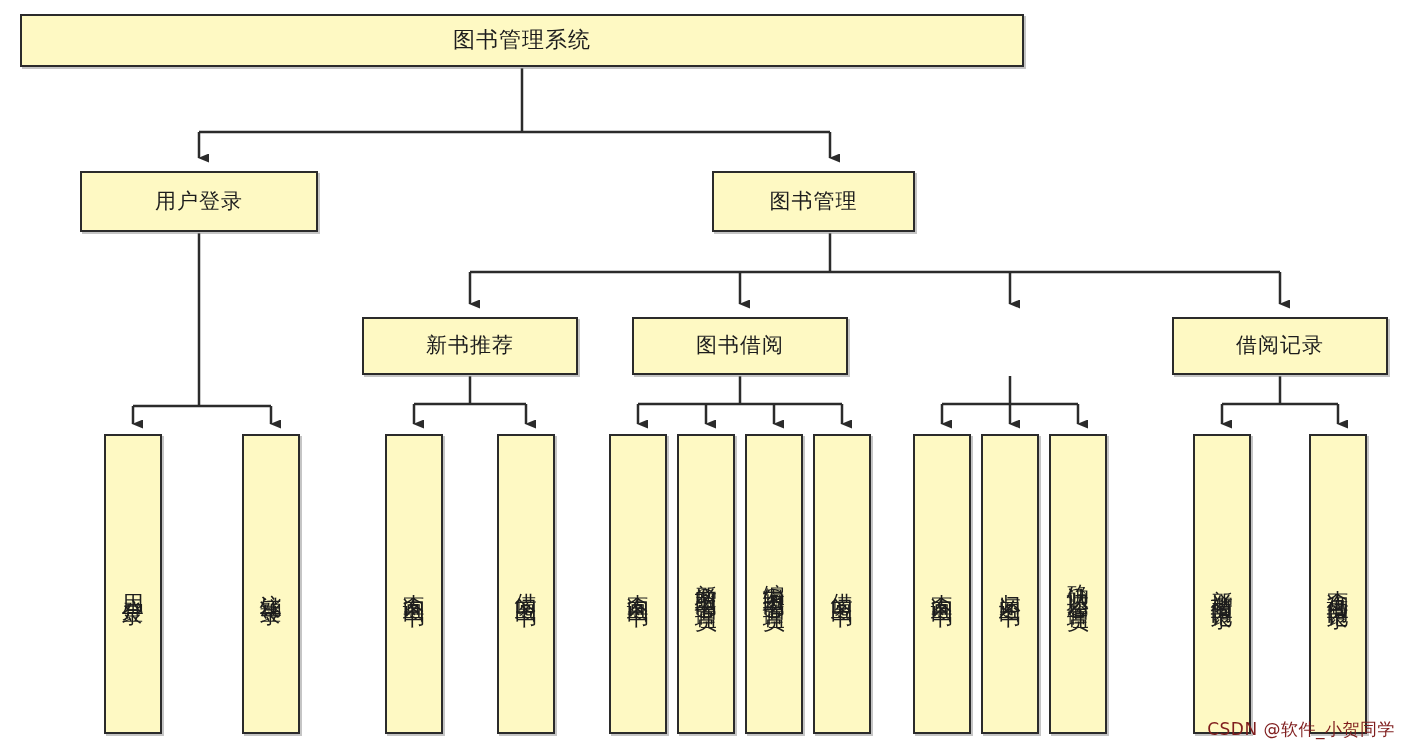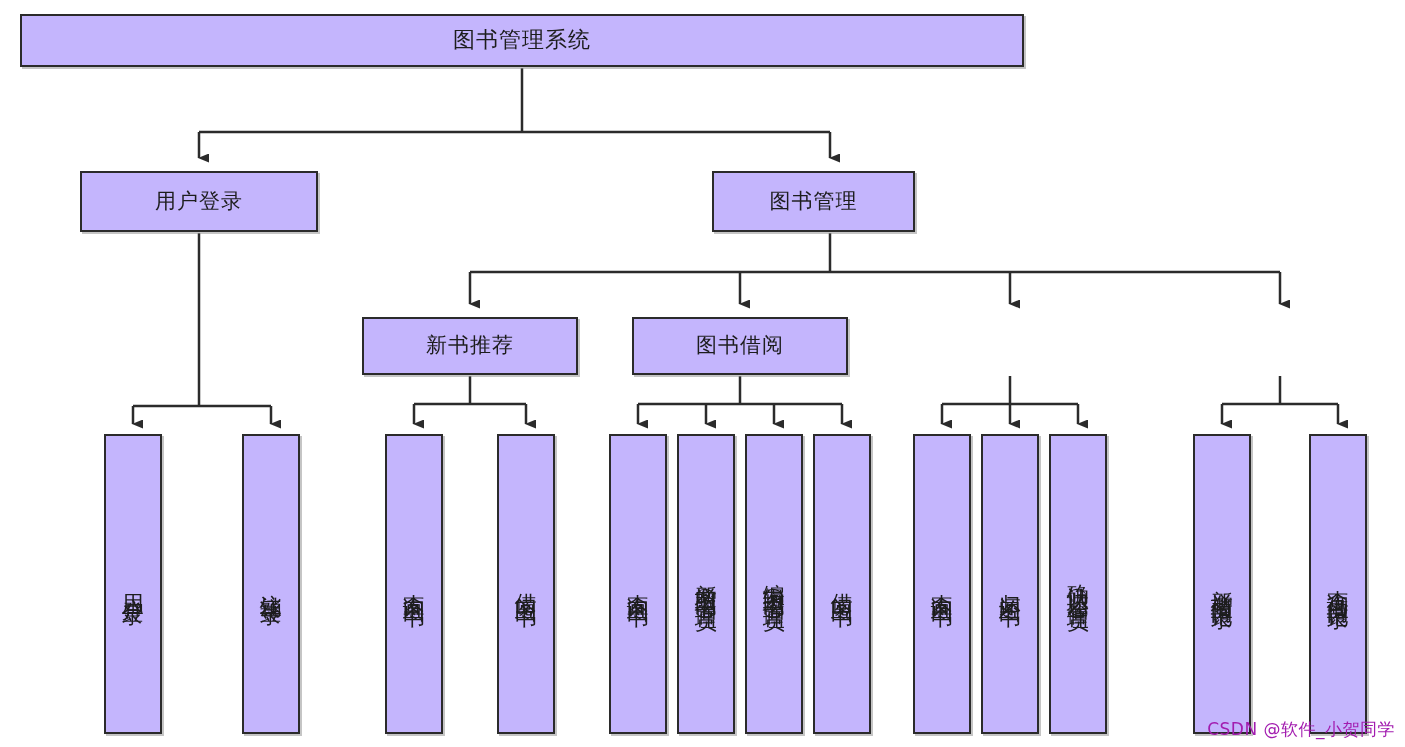--- a/index.html
+++ b/index.html
@@ -23,21 +23,21 @@
     position: absolute;
     top: 0;
     left: 0;
     width: 1405px;
     height: 747px;
     display: block;
   }
   .node-box {
     position: absolute;
     box-sizing: border-box;
-    background: #c4b5fd;
+    background: #fef9c3;
     border: 2.5px solid #2b2b2b;
     box-shadow: 2px 2px 0 0 rgba(150,150,150,0.55);
     display: flex;
     align-items: center;
     justify-content: center;
   }
   .node-label-h {
     font-size: 21px;
     color: #1d1d1d;
     letter-spacing: 1px;
@@ -61,21 +61,21 @@
     letter-spacing: 4px;
     text-align: center;
     white-space: nowrap;
     font-family: "DejaVu Sans", "Liberation Sans", sans-serif;
   }
   #watermark {
     position: absolute;
     right: 10px;
     bottom: 6px;
     font-size: 17px;
-    color: #a21caf;
+    color: #7f1d1d;
     letter-spacing: 0.5px;
     white-space: nowrap;
     font-family: "DejaVu Sans", "Liberation Sans", sans-serif;
     pointer-events: none;
   }
 </style>
 </head>
 <body>
 
 <div id="diagram-root">
@@ -144,20 +144,23 @@
 
   <div class="node-box" style="left:362px; top:317px; width:216px; height:58px;">
     <span class="node-label-h">新书推荐</span>
   </div>
 
   <div class="node-box" style="left:632px; top:317px; width:216px; height:58px;">
     <span class="node-label-h">图书借阅</span>
   </div>
 
 
+  <div class="node-box" style="left:1172px; top:317px; width:216px; height:58px;">
+    <span class="node-label-h">借阅记录</span>
+  </div>
 
   <div class="node-box leaf" style="left:104px; top:434px; width:58px; height:300px;">
     <span class="node-label-v">用户登录</span>
   </div>
   <div class="node-box leaf" style="left:242px; top:434px; width:58px; height:300px;">
     <span class="node-label-v">注销登录</span>
   </div>
 
   <div class="node-box leaf" style="left:385px; top:434px; width:58px; height:300px;">
     <span class="node-label-v">查询图书</span>

